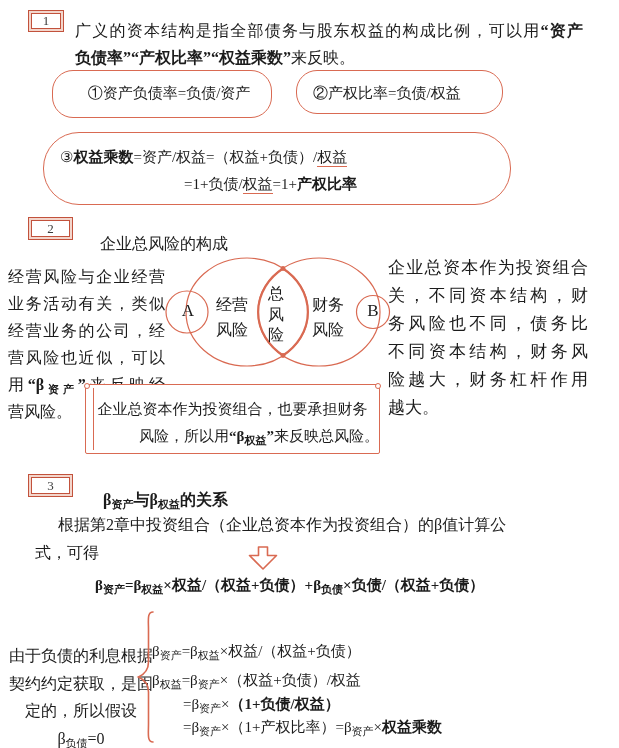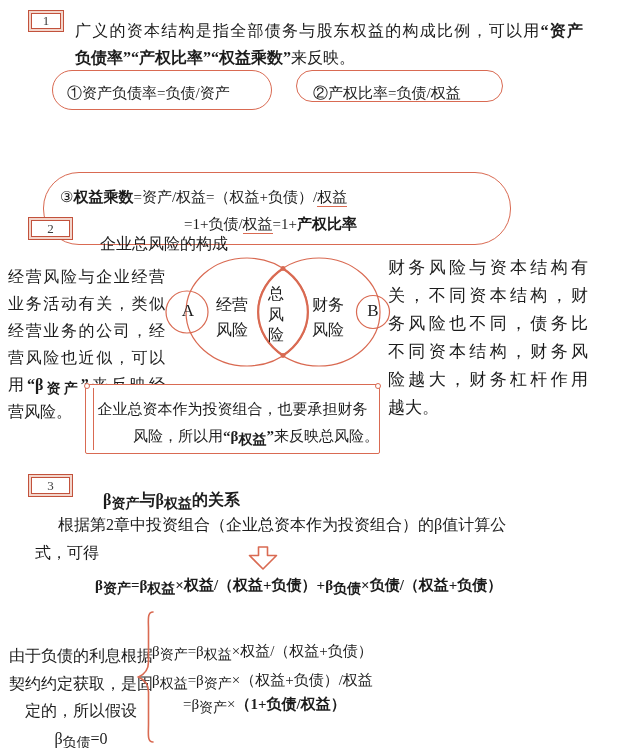--- a/index.html
+++ b/index.html
@@ -1,31 +1,31 @@
 <!DOCTYPE html>
 <html><head>
 <meta charset="utf-8">
 <style>
   html,body{margin:0;padding:0;background:#ffffff;}
   .page{position:relative;width:619px;height:748px;background:#fff;overflow:hidden;
         font-family:"Liberation Serif","DejaVu Serif",serif;color:#1c1c1c;}
   .abs{position:absolute;}
   .b{font-weight:bold;}
   .u{border-bottom:1px solid #d96a52;padding-bottom:1px;}
-  sub{font-size:14px;vertical-align:-3px;line-height:0;letter-spacing:0;}
+  sub{font-size:11px;vertical-align:-3px;line-height:0;letter-spacing:0;}
   .txt16{font-size:16px;line-height:27px;margin-top:11px;}
   .txt15{font-size:15px;line-height:27px;}
   .jl{text-align:justify;text-align-last:justify;}
   
   .numbox{box-sizing:border-box;border:1px solid #c2523c;background:#f3d6cc;padding:2px;}
   .numbox-in{box-sizing:border-box;width:100%;height:100%;border:1px solid #c2523c;background:#fff;
              display:flex;align-items:center;justify-content:center;font-size:13px;color:#3a3a3a;}
   
   .oval{box-sizing:border-box;border:1.4px solid #d96a52;background:#fff;}
-  .r21{border-radius:21px;} .r36{border-radius:36px;margin-top:40px;}
+  .r21{border-radius:21px;} .r36{border-radius:36px;}
   
   .scrollbox{box-sizing:border-box;border:1.4px solid #d96a52;background:#fff;border-radius:2px;}
   .scroll-dot{position:absolute;width:6px;height:6px;border:1px solid #d96a52;border-radius:50%;background:#fff;box-sizing:border-box;}
   .scroll-curl{position:absolute;left:7px;top:3px;bottom:3px;width:0;border-left:1px solid #d96a52;}
   .vlabel{font-size:16px;line-height:25px;text-align:center;word-break:break-all;}
   .vcenter{font-size:16px;line-height:20.5px;text-align:center;word-break:break-all;}
   .ablabel{font-size:17px;text-align:center;}
   .formula{font-size:15px;white-space:nowrap;}
 </style>
 </head>
@@ -35,25 +35,25 @@
 
   <div class="abs numbox" style="left:28px;top:10px;width:36px;height:22px;">
     <div class="numbox-in">1</div>
   </div>
 
   <div class="abs txt16" style="left:75px;top:6px;width:508px;">
     <div class="jl"><span>广义的资本结构是指全部债务与股东权益的构成比例，可以用</span><span class="b">“资产</span></div>
     <div><span class="b">负债率”“产权比率”“权益乘数”</span><span>来反映。</span></div>
   </div>
 
-  <div class="abs oval r21" style="left:52px;top:70px;width:220px;height:40px;">
+  <div class="abs oval r21" style="left:52px;top:70px;width:220px;height:48px;text-align:center;">
     <div class="txt15" style="padding:9px 0 0 14px;"><span>①资产负债率=负债/资产</span></div>
   </div>
 
-  <div class="abs oval r21" style="left:296px;top:70px;width:207px;height:32px;">
+  <div class="abs oval r21" style="left:296px;top:70px;width:207px;height:44px;">
     <div class="txt15" style="padding:9px 0 0 16px;"><span>②产权比率=负债/权益</span></div>
   </div>
 
   <div class="abs oval r36" style="left:43px;top:132px;width:468px;height:73px;">
     <div class="txt15" style="padding:11px 0 0 16px;"><span>③</span><span class="b">权益乘数</span><span>=资产/权益=（权益+负债）/</span><span class="u">权益</span></div>
     <div class="txt15" style="padding-left:140px;"><span>=1+负债/</span><span class="u">权益</span><span>=1+</span><span class="b">产权比率</span></div>
   </div>
 
   <div class="abs numbox" style="left:28px;top:217px;width:45px;height:23px;">
     <div class="numbox-in">2</div>
@@ -63,21 +63,21 @@
   <div class="abs txt16" style="left:8px;top:252px;width:157px;line-height:27px;">
     <div class="jl"><span>经营风险与企业经营</span></div>
     <div class="jl"><span>业务活动有关，类似</span></div>
     <div class="jl"><span>经营业务的公司，经</span></div>
     <div class="jl"><span>营风险也近似，可以</span></div>
     <div class="jl"><span>用</span><span class="b">“β</span><sub class="b">资产</sub><span class="b">”</span><span>来反映经</span></div>
     <div><span>营风险。</span></div>
   </div>
 
   <div class="abs" style="left:388px;top:254px;width:200px;font-size:17px;line-height:28px;">
-    <div class="jl"><span>财务风险与资本结构有</span></div>
+    <div class="jl"><span>企业总资本作为投资组合</span></div>
     <div class="jl"><span>关，不同资本结构，财</span></div>
     <div class="jl"><span>务风险也不同，债务比</span></div>
     <div class="jl"><span>不同资本结构，财务风</span></div>
     <div class="jl"><span>险越大，财务杠杆作用</span></div>
     <div><span>越大。</span></div>
   </div>
 
   <svg class="abs" style="left:160px;top:250px;" width="240" height="145" viewBox="0 0 240 145">
     <ellipse cx="87" cy="62" rx="61" ry="54" fill="none" stroke="#d96a52" stroke-width="1.2"></ellipse>
     <ellipse cx="159" cy="62" rx="61" ry="54" fill="none" stroke="#d96a52" stroke-width="1.2"></ellipse>
@@ -124,14 +124,15 @@
     <div><span>β</span><sub>负债</sub><span>=0</span></div>
   </div>
 
   <svg class="abs" style="left:133px;top:608px;" width="22" height="138" viewBox="0 0 22 138">
     <path d="M20,4 C14,4 15.5,12 15.5,22 L15.5,54 C15.5,62 12,66 5.5,69 C12,72 15.5,76 15.5,84 L15.5,116 C15.5,126 14,134 20,134" fill="none" stroke="#d96a52" stroke-width="1.6" stroke-linecap="round"></path>
   </svg>
 
   <div class="abs formula" style="left:152px;top:642px;"><span>β</span><sub>资产</sub><span>=β</span><sub>权益</sub><span>×权益/（权益+负债）</span></div>
   <div class="abs formula" style="left:152px;top:671px;"><span>β</span><sub>权益</sub><span>=β</span><sub>资产</sub><span>×（权益+负债）/权益</span></div>
   <div class="abs formula" style="left:183px;top:695px;"><span>=β</span><sub>资产</sub><span>×</span><span class="b">（1+负债/权益）</span></div>
+  <div class="abs formula" style="left:183px;top:718px;"><span>=β</span><sub>资产</sub><span>×（1+产权比率）=β</span><sub>资产</sub><span>×</span><span class="b">权益乘数</span></div>
 
 </div>
 
 </body></html>

